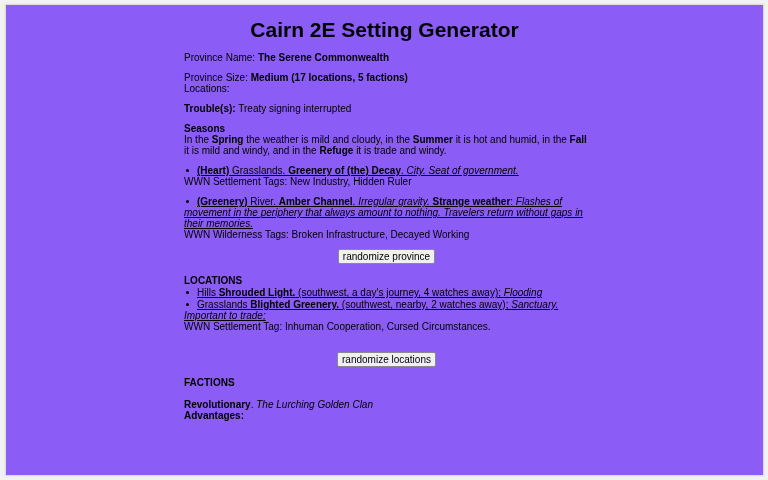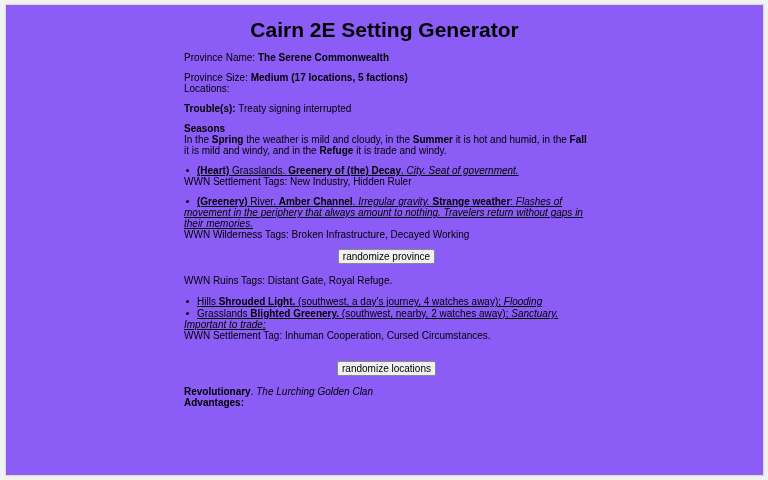--- a/index.html
+++ b/index.html
@@ -103,38 +103,39 @@
 
     <p class="bullet-line hang">
       <b>(Greenery)</b><span> River. </span><b>Amber Channel</b><span>. </span><i>Irregular gravity.</i><b> Strange weather</b><span>: </span><i>Flashes of movement in the periphery that always amount to nothing. Travelers return without gaps in their memories.</i>
     </p>
     <p class="mb">WWN Wilderness Tags: Broken Infrastructure, Decayed Working</p>
 
     <div class="btn-row" style="margin-bottom:11px;">
       <button>randomize province</button>
     </div>
 
+    <p><b>LOCATIONS</b></p>
 
-    <p class="mb">WWN Ruins Tags: Distant Gate, Royal Refuge.</p>
     <div style="height:1px"></div>
 
     <p class="bullet-line">
       <span>Hills </span><b>Shrouded Light.</b><span> (southwest, a day's journey, 4 watches away); </span><i>Flooding</i>
     </p>
     <div style="height:1px"></div>
 
     <p class="bullet-line hang">
       <span>Grasslands </span><b>Blighted Greenery.</b><span> (southwest, nearby, 2 watches away); </span><i>Sanctuary. Important to trade;</i>
     </p>
     <p>WWN Settlement Tag: Inhuman Cooperation, Cursed Circumstances.</p>
 
     <div class="btn-row" style="margin-top:20px; margin-bottom:10px;">
       <button>randomize locations</button>
     </div>
 
+    <p style="margin-bottom:11px;"><b>FACTIONS</b></p>
 
     <p>
       <b>Revolutionary</b><span>. </span><i>The Lurching Golden Clan</i>
     </p>
     <p><b>Advantages:</b></p>
 
   </div>
 </div>
 
 </body></html>

